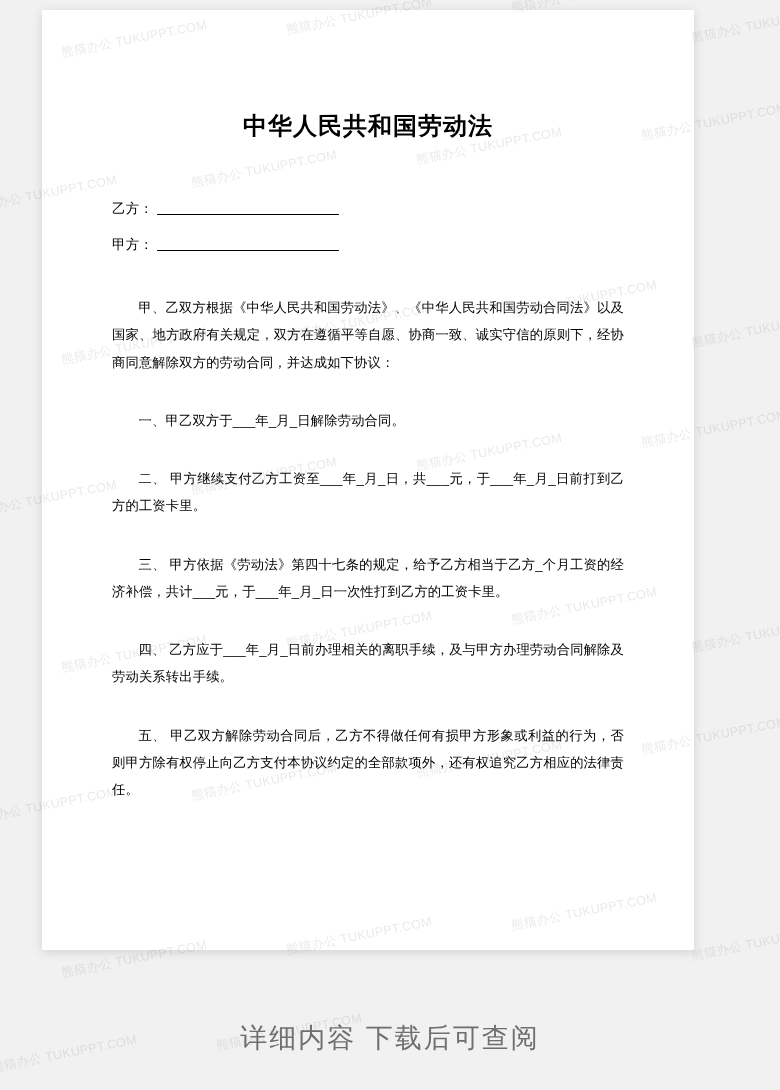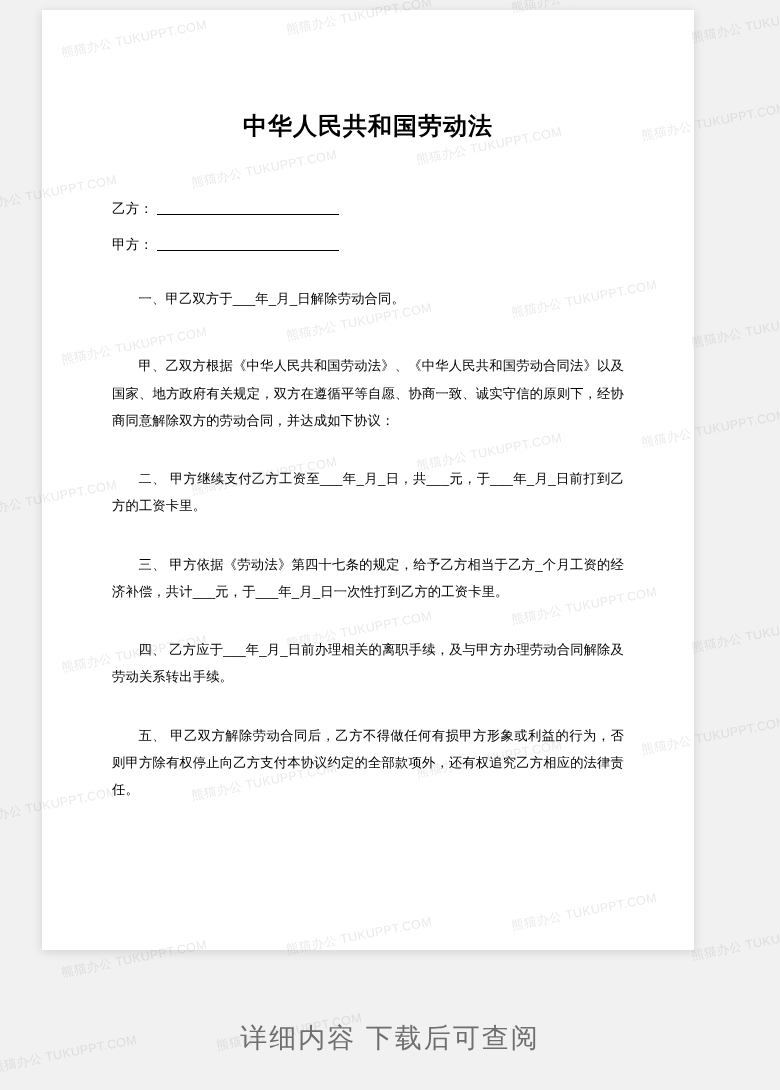--- a/index.html
+++ b/index.html
@@ -119,23 +119,23 @@
 
     <div class="party-block">
       <div class="party-line">
         <span>乙方：</span><span class="blank"></span>
       </div>
       <div class="party-line">
         <span>甲方：</span><span class="blank"></span>
       </div>
     </div>
 
+    <p class="para intro">甲、乙双方根据《中华人民共和国劳动法》、《中华人民共和国劳动合同法》以及国家、地方政府有关规定，双方在遵循平等自愿、协商一致、诚实守信的原则下，经协商同意解除双方的劳动合同，并达成如下协议：</p>
+
     <p class="para item">一、甲乙双方于___年_月_日解除劳动合同。</p>
-
-    <p class="para intro">甲、乙双方根据《中华人民共和国劳动法》、《中华人民共和国劳动合同法》以及国家、地方政府有关规定，双方在遵循平等自愿、协商一致、诚实守信的原则下，经协商同意解除双方的劳动合同，并达成如下协议：</p>
     <p class="para item">二、 甲方继续支付乙方工资至___年_月_日，共___元，于___年_月_日前打到乙方的工资卡里。</p>
     <p class="para item">三、 甲方依据《劳动法》第四十七条的规定，给予乙方相当于乙方_个月工资的经济补偿，共计___元，于___年_月_日一次性打到乙方的工资卡里。</p>
     <p class="para item">四、 乙方应于___年_月_日前办理相关的离职手续，及与甲方办理劳动合同解除及劳动关系转出手续。</p>
     <p class="para item">五、 甲乙双方解除劳动合同后，乙方不得做任何有损甲方形象或利益的行为，否则甲方除有权停止向乙方支付本协议约定的全部款项外，还有权追究乙方相应的法律责任。</p>
 
   </div>
 </div>
 
 <div class="watermark-layer" id="watermark-layer">
     <div class="wm" style="left: 60px; top: 45px;">熊猫办公 TUKUPPT.COM</div>

